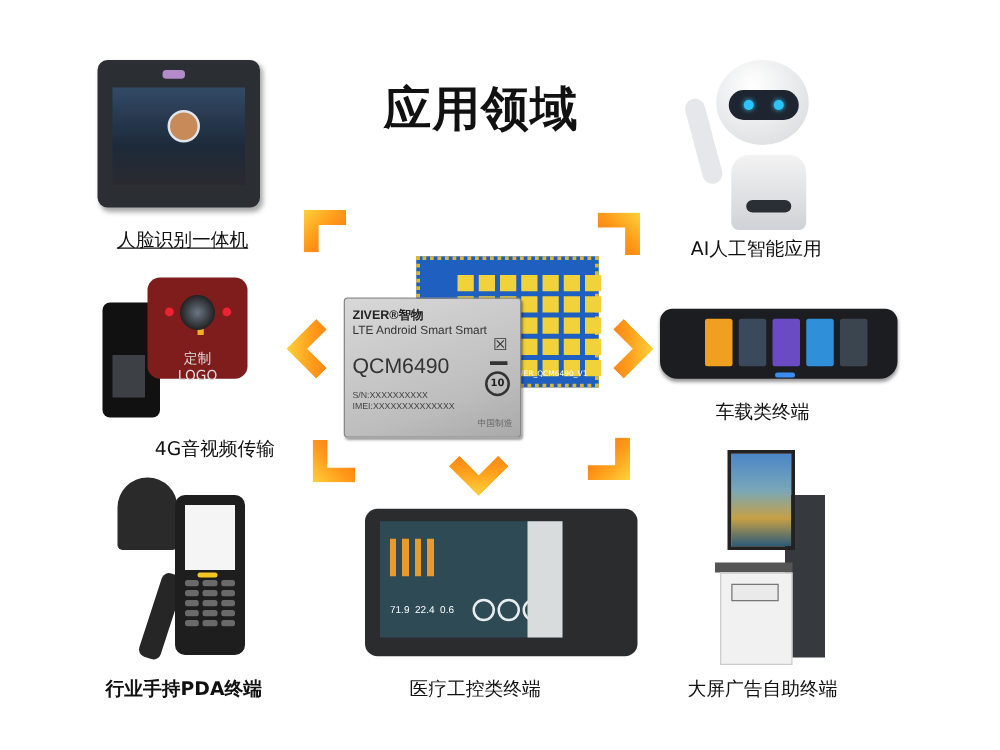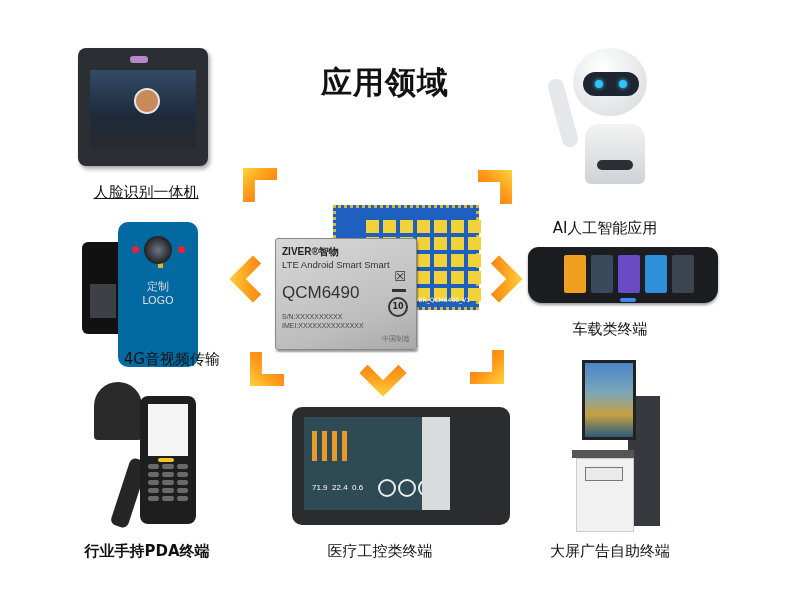--- a/index.html
+++ b/index.html
@@ -1,19 +1,19 @@
 <!DOCTYPE html>
 <html><head>
 <meta charset="utf-8">
 <style>
   html, body { margin:0; padding:0; }
   body { width:800px; height:600px; background:#ffffff; position:relative; overflow:hidden;
          font-family:"DejaVu Sans", sans-serif; }
   .abs { position:absolute; }
-  .title { left:300px; top:62px; width:170px; text-align:center; font-size:31px; font-weight:bold; color:#111; letter-spacing:1px; }
+  .title { left:300px; top:62px; width:170px; text-align:center; font-size:38px; font-weight:bold; color:#111; letter-spacing:1px; }
   .label { font-size:15px; color:#111; white-space:nowrap; text-align:center; }
 
   
   .arrow { width:34px; height:34px; }
   .arrow .shape { width:100%; height:100%; background:linear-gradient(135deg,#ffd23a,#ff9a1a 45%,#f26a10); 
     clip-path:polygon(0 0, 100% 0, 100% 35%, 35% 35%, 35% 100%, 0 100%); }
 
   
   .pcb { left:333px; top:205px; width:146px; height:105px; background:#1f5fbf; border:3px dotted #d7b83a; box-sizing:border-box; }
   .pcb .grid { position:absolute; left:30px; top:12px; display:grid; grid-template-columns:repeat(7,13px); grid-gap:4px; }
@@ -39,21 +39,21 @@
 
   .robot { left:555px; top:48px; width:118px; height:140px; }
   .robot .head { position:absolute; left:18px; top:0; width:74px; height:68px; background:radial-gradient(circle at 40% 30%,#ffffff,#d5d7da); border-radius:50%; }
   .robot .visor { position:absolute; left:28px; top:24px; width:56px; height:24px; background:#1e2530; border-radius:12px; }
   .robot .eye { position:absolute; top:8px; width:8px; height:8px; background:#2bc4ff; border-radius:50%; box-shadow:0 0 4px #3cf; }
   .robot .body { position:absolute; left:30px; top:76px; width:60px; height:60px; background:linear-gradient(180deg,#f3f3f3,#cfd2d6); border-radius:14px 14px 6px 6px; }
   .robot .belt { position:absolute; left:12px; top:36px; width:36px; height:10px; background:#2a2e35; border-radius:5px; }
   .robot .arm { position:absolute; left:0; top:30px; width:16px; height:70px; background:#e5e7ea; border-radius:8px; transform:rotate(-15deg); }
 
   .bodycam { left:82px; top:222px; width:128px; height:118px; }
-  .bodycam .main { position:absolute; left:36px; top:0; width:80px; height:145px; background:#0369a1; border-radius:10px; }
+  .bodycam .main { position:absolute; left:36px; top:0; width:80px; height:81px; background:#7f1d1d; border-radius:10px; }
   .bodycam .side { position:absolute; left:0; top:20px; width:46px; height:92px; background:#111; border-radius:6px; }
   .bodycam .lcd { position:absolute; left:8px; top:42px; width:26px; height:34px; background:#3d4045; }
   .bodycam .lens { position:absolute; left:26px; top:14px; width:28px; height:28px; border-radius:50%; background:radial-gradient(circle,#6a7585,#222 70%); }
   .bodycam .led { position:absolute; top:24px; width:7px; height:7px; background:#e23; border-radius:50%; }
   .bodycam .logo { position:absolute; left:20px; top:58px; width:40px; text-align:center; font-size:11px; color:#ddd; line-height:14px; }
   .bodycam .clip { position:absolute; left:40px; top:36px; width:5px; height:10px; background:#f0b020; }
 
   .mirror { left:528px; top:247px; width:190px; height:56px; background:#1c1d20; border-radius:10px 10px 14px 14px; box-shadow:0 2px 3px rgba(0,0,0,.4); }
   .mirror .tiles { position:absolute; left:36px; top:8px; display:flex; gap:5px; }
   .mirror .tile { width:22px; height:38px; border-radius:2px; }
@@ -173,21 +173,21 @@
   <div class="arm"></div>
   <div class="head"></div>
   <div class="visor">
       <div class="eye" style="left:12px"></div>
       <div class="eye" style="left:36px"></div>
     </div>
   <div class="body">
       <div class="belt"></div>
     </div>
 </div>
-<div class="abs label" style="left:540px;top:190px;width:130px;margin-top:29px;">AI人工智能应用</div>
+<div class="abs label" style="left:540px;top:190px;width:130px;">AI人工智能应用</div>
 
 <div class="dev bodycam">
   <div class="side">
       <div class="lcd"></div>
     </div>
   <div class="main">
     <div class="clip"></div>
     <div class="led" style="left:14px"></div>
     <div class="lens"></div>
     <div class="led" style="left:60px"></div>

